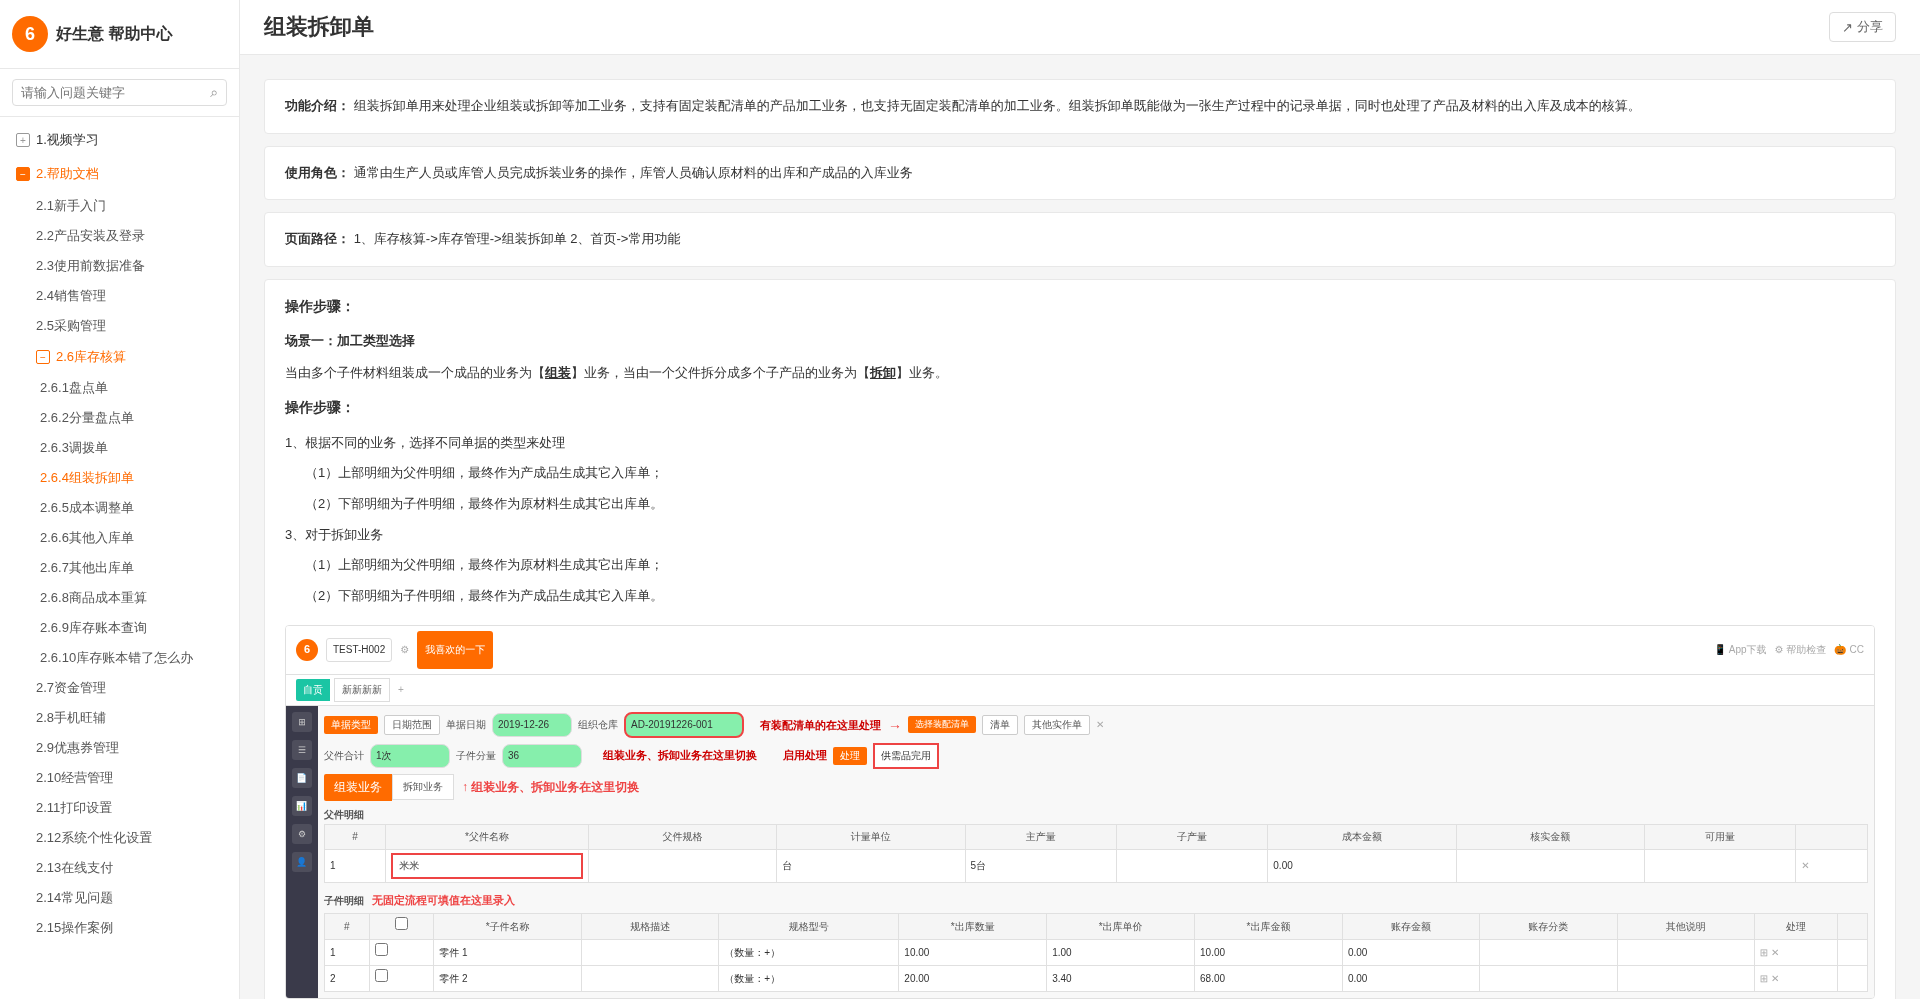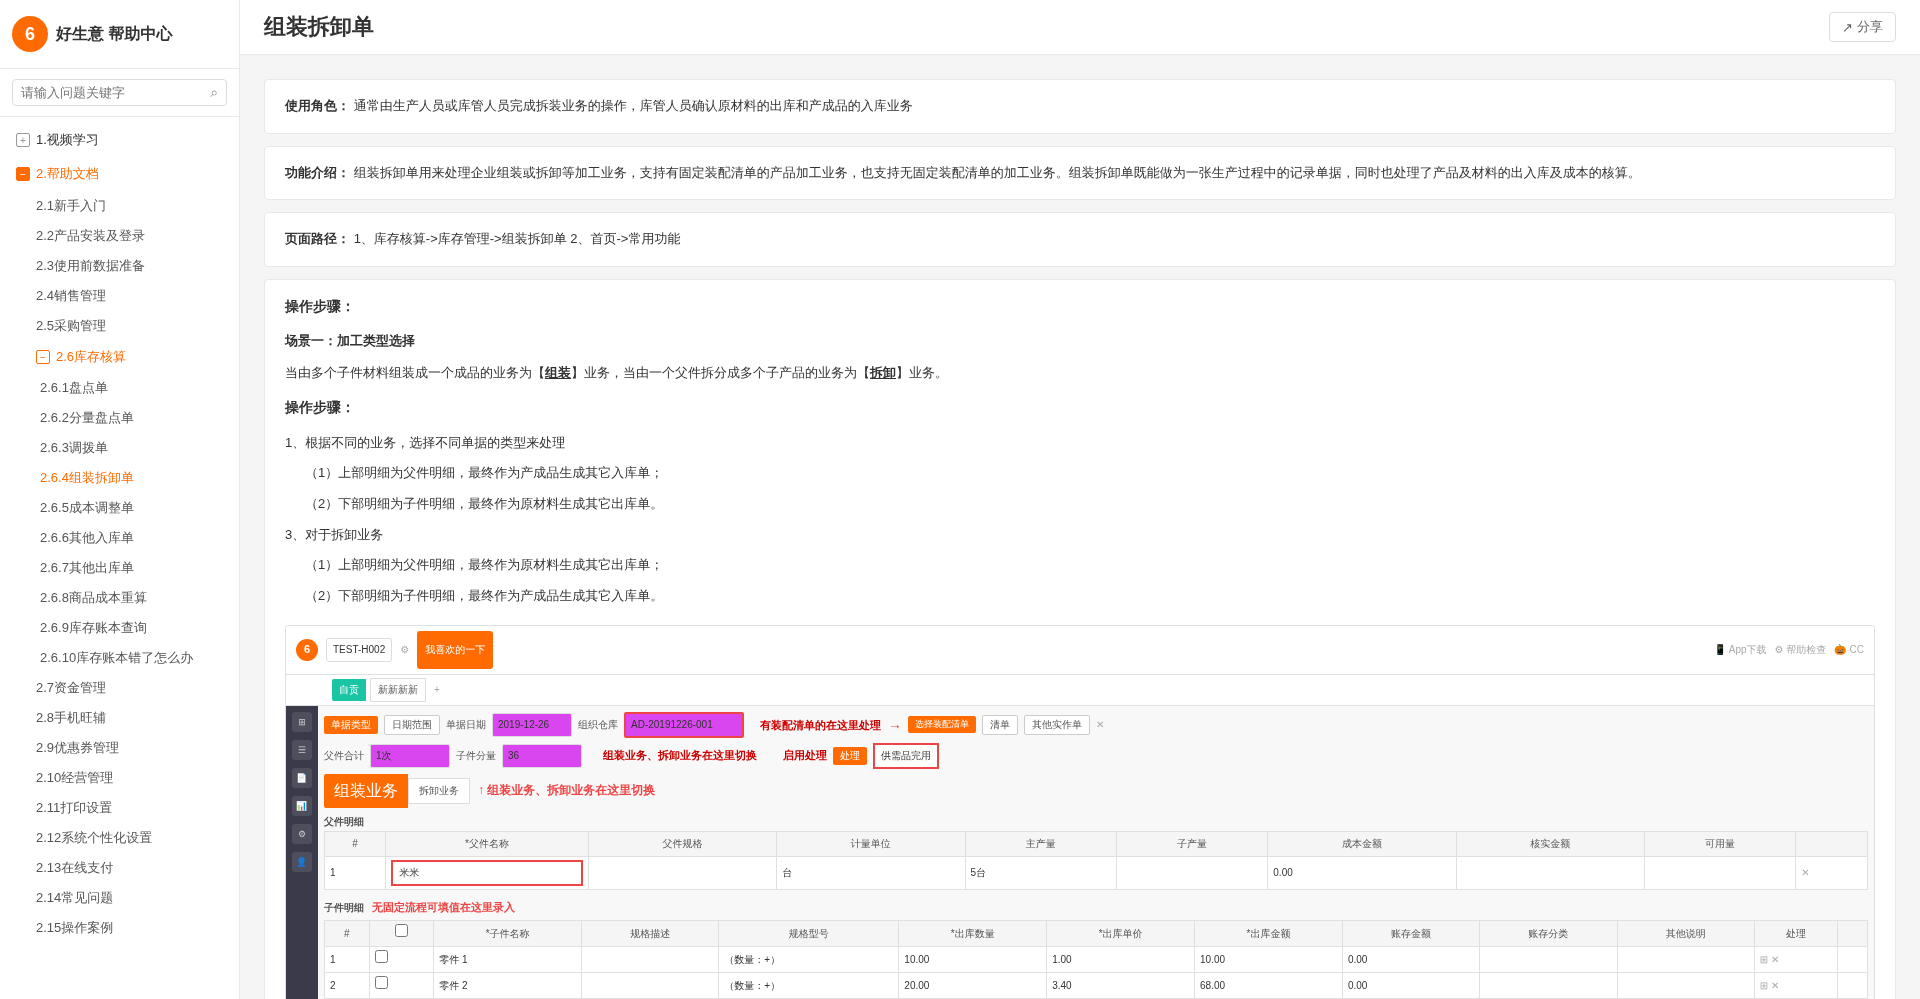--- a/index.html
+++ b/index.html
@@ -309,24 +309,24 @@
     }
 
     .sim-main {
       flex: 1;
       padding: 6px;
       background: #f8f8f8;
     }
 
     .sim-input {
       border: 1px solid #ddd;
-      border-radius: 2px;
+      border-radius: 8px;
       padding: 2px 5px;
       font-size: 10px;
-      background: #d946ef;
+      background: #86efac;
       color: #333;
       min-width: 80px;
     }
 
     .sim-input.red-border { border-color: #e44; }
 
     .sim-table {
       width: 100%;
       border-collapse: collapse;
       font-size: 10px;
@@ -352,21 +352,20 @@
       font-weight: bold;
       font-size: 11px;
     }
 
     .green-tag {
       background: #1bc5a4;
       color: white;
       font-size: 10px;
       padding: 2px 7px;
       border-radius: 2px 0 0 2px;
-      margin-left: 36px;
     }
 
     .white-tag {
       background: #fff;
       color: #555;
       border: 1px solid #ddd;
       font-size: 10px;
       padding: 2px 7px;
     }
 
@@ -462,29 +461,29 @@
     <button class="share-btn">
       <span>↗</span>
       <span>分享</span>
     </button>
   </div>
 
   <div class="content-area">
 
     <div class="info-block">
       <span class="content-text">
+        <span class="bold">功能介绍：</span>
+        <span>组装拆卸单用来处理企业组装或拆卸等加工业务，支持有固定装配清单的产品加工业务，也支持无固定装配清单的加工业务。组装拆卸单既能做为一张生产过程中的记录单据，同时也处理了产品及材料的出入库及成本的核算。</span>
+      </span>
+    </div>
+
+    <div class="info-block">
+      <span class="content-text">
         <span class="bold">使用角色：</span>
         <span>通常由生产人员或库管人员完成拆装业务的操作，库管人员确认原材料的出库和产成品的入库业务</span>
-      </span>
-    </div>
-
-    <div class="info-block">
-      <span class="content-text">
-        <span class="bold">功能介绍：</span>
-        <span>组装拆卸单用来处理企业组装或拆卸等加工业务，支持有固定装配清单的产品加工业务，也支持无固定装配清单的加工业务。组装拆卸单既能做为一张生产过程中的记录单据，同时也处理了产品及材料的出入库及成本的核算。</span>
       </span>
     </div>
 
     <div class="info-block">
       <span class="content-text">
         <span class="bold">页面路径：</span>
         <span>1、库存核算-&gt;库存管理-&gt;组装拆卸单  2、首页-&gt;常用功能</span>
       </span>
     </div>
 
@@ -574,21 +573,21 @@
                 </div>
 
                 <div style="margin-left:20px;text-align:center;">
                   <span class="ann-text-red">启用处理</span>
                 </div>
                 <button class="sim-orange-btn-sm">处理</button>
                 <div style="border:2px solid #e44;padding:2px 6px;font-size:10px;background:#fff;color:#333;">供需品完用</div>
               </div>
 
               <div style="display:flex;align-items:center;margin-bottom:5px;">
-                <div style="background:#ff6b00;color:white;padding:3px 10px;font-size:16px;border-radius:2px 0 0 2px;cursor:pointer;">组装业务</div>
+                <div style="background:#ff6b00;color:white;padding:3px 10px;font-size:12px;border-radius:2px 0 0 2px;cursor:pointer;">组装业务</div>
                 <div style="background:#fff;color:#555;border:1px solid #ddd;padding:3px 10px;font-size:10px;cursor:pointer;">拆卸业务</div>
                 <span style="margin-left:8px;color:#e44;font-size:12px;font-weight:bold;">↑ 组装业务、拆卸业务在这里切换</span>
               </div>
 
               <div style="margin-bottom:0;font-size:10px;font-weight:bold;color:#555;">父件明细</div>
               <table class="sim-table">
                 <thead>
                   <tr>
                     <th>#</th>
                     <th>*父件名称</th>

